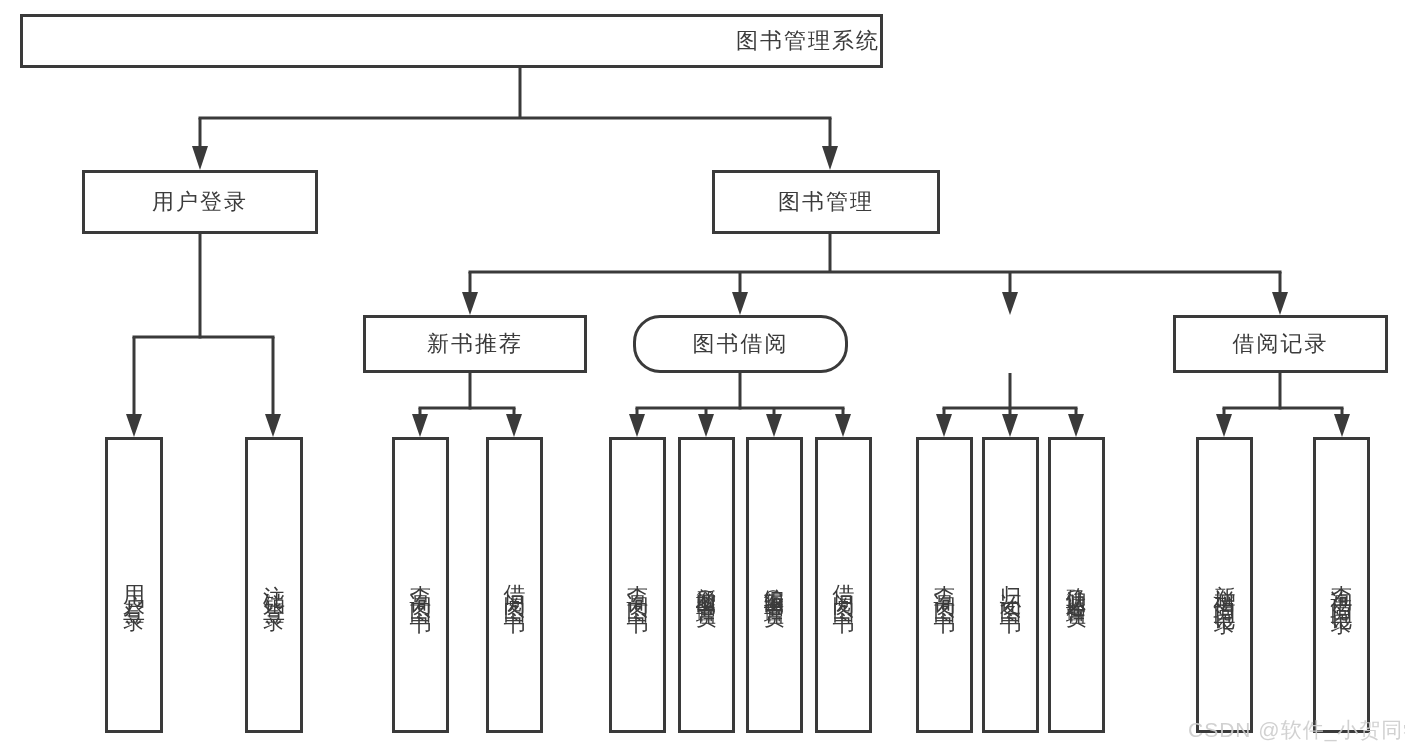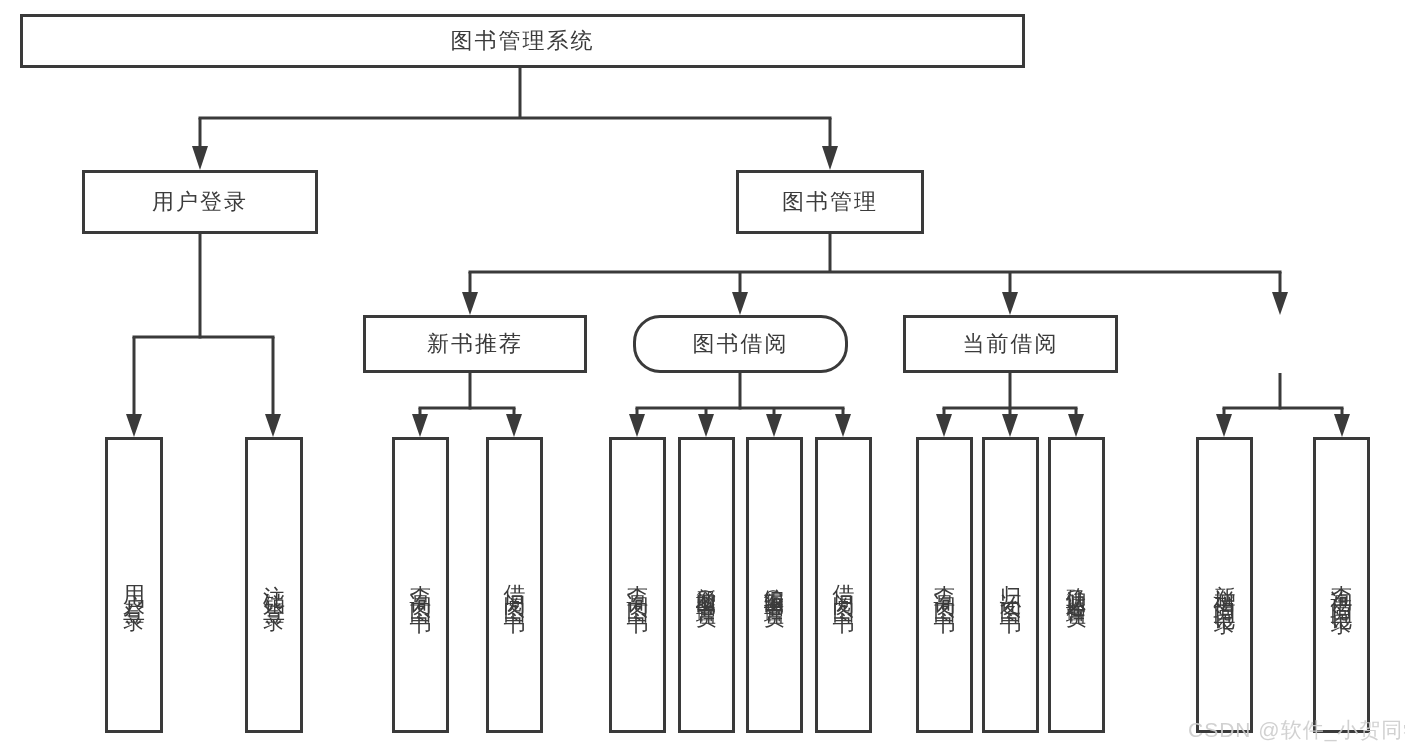--- a/index.html
+++ b/index.html
@@ -130,39 +130,39 @@
       <polygon points="766,414 782,414 774,437"></polygon>
       <polygon points="835,414 851,414 843,437"></polygon>
       <polygon points="936,414 952,414 944,437"></polygon>
       <polygon points="1002,414 1018,414 1010,437"></polygon>
       <polygon points="1068,414 1084,414 1076,437"></polygon>
       <polygon points="1216,414 1232,414 1224,437"></polygon>
       <polygon points="1334,414 1350,414 1342,437"></polygon>
     </g>
   </svg>
 
-  <div class="node h" style="left:20px; top:14px; width:1005px; height:54px;">
+  <div class="node h" style="left:20px; top:14px; width:863px; height:54px;justify-content:flex-end;">
     <span>图书管理系统</span>
   </div>
 
   <div class="node h" style="left:82px; top:170px; width:236px; height:64px;">
     <span>用户登录</span>
   </div>
-  <div class="node h" style="left:712px; top:170px; width:188px; height:64px;margin-left:24px;">
+  <div class="node h" style="left:712px; top:170px; width:228px; height:64px;">
     <span>图书管理</span>
   </div>
 
   <div class="node h" style="left:363px; top:315px; width:224px; height:58px;">
     <span>新书推荐</span>
   </div>
   <div class="node h" style="left:633px; top:315px; width:215px; height:58px;border-radius:27px;">
     <span>图书借阅</span>
   </div>
-  <div class="node h" style="left:903px; top:315px; width:215px; height:58px;">
-    <span>当前借阅</span>
+  <div class="node h" style="left:1173px; top:315px; width:215px; height:58px;">
+    <span>借阅记录</span>
   </div>
 
   <div class="node v" style="left:105px; top:437px; width:58px; height:296px;">
     <span>用户登录</span>
   </div>
   <div class="node v" style="left:245px; top:437px; width:58px; height:296px;">
     <span>注销登录</span>
   </div>
 
   <div class="node v" style="left:392px; top:437px; width:57px; height:296px;">

